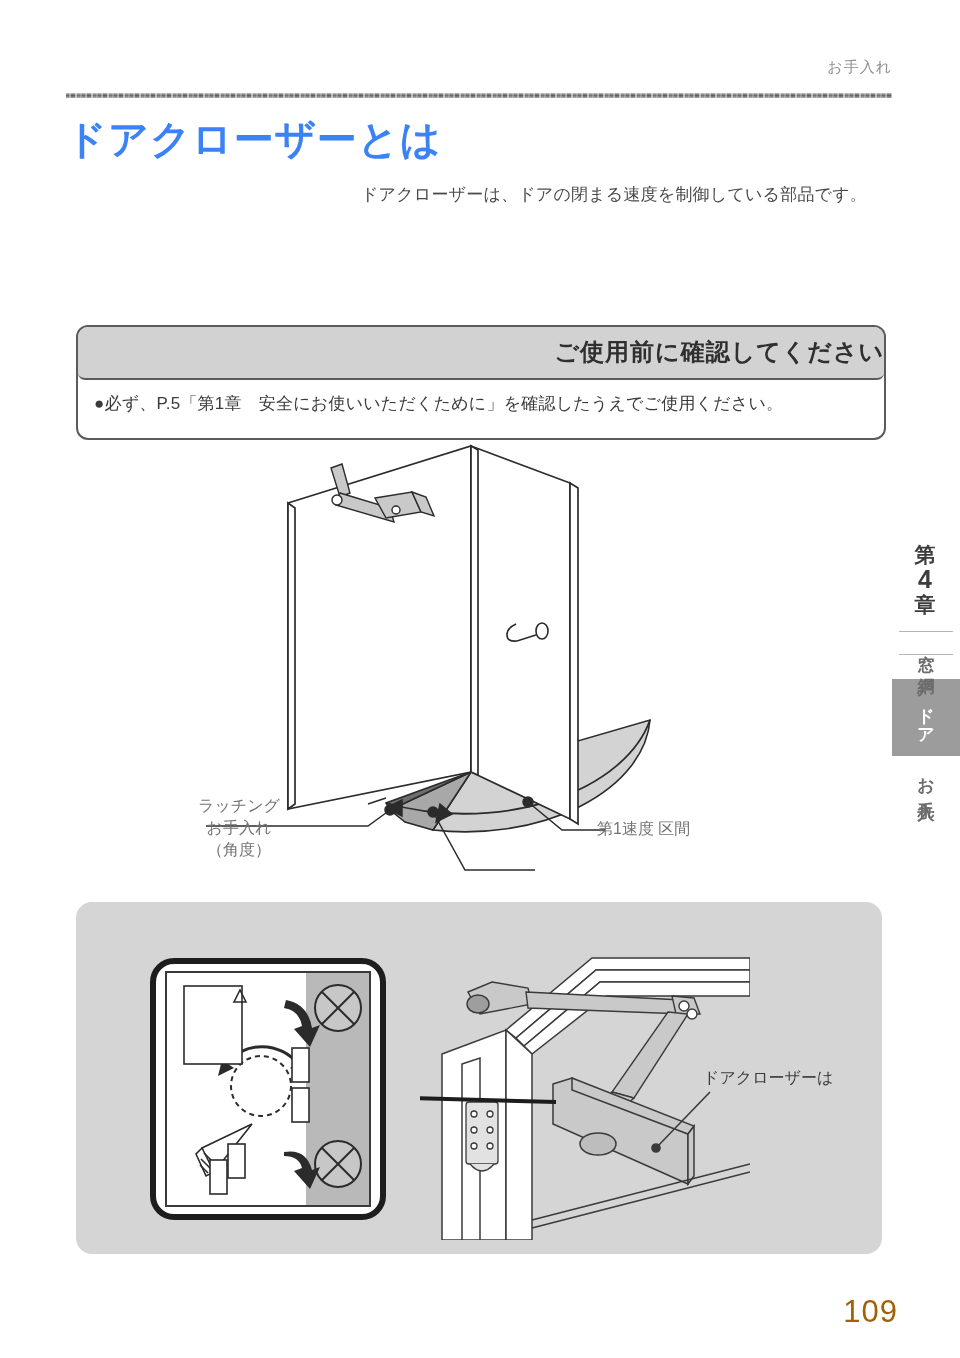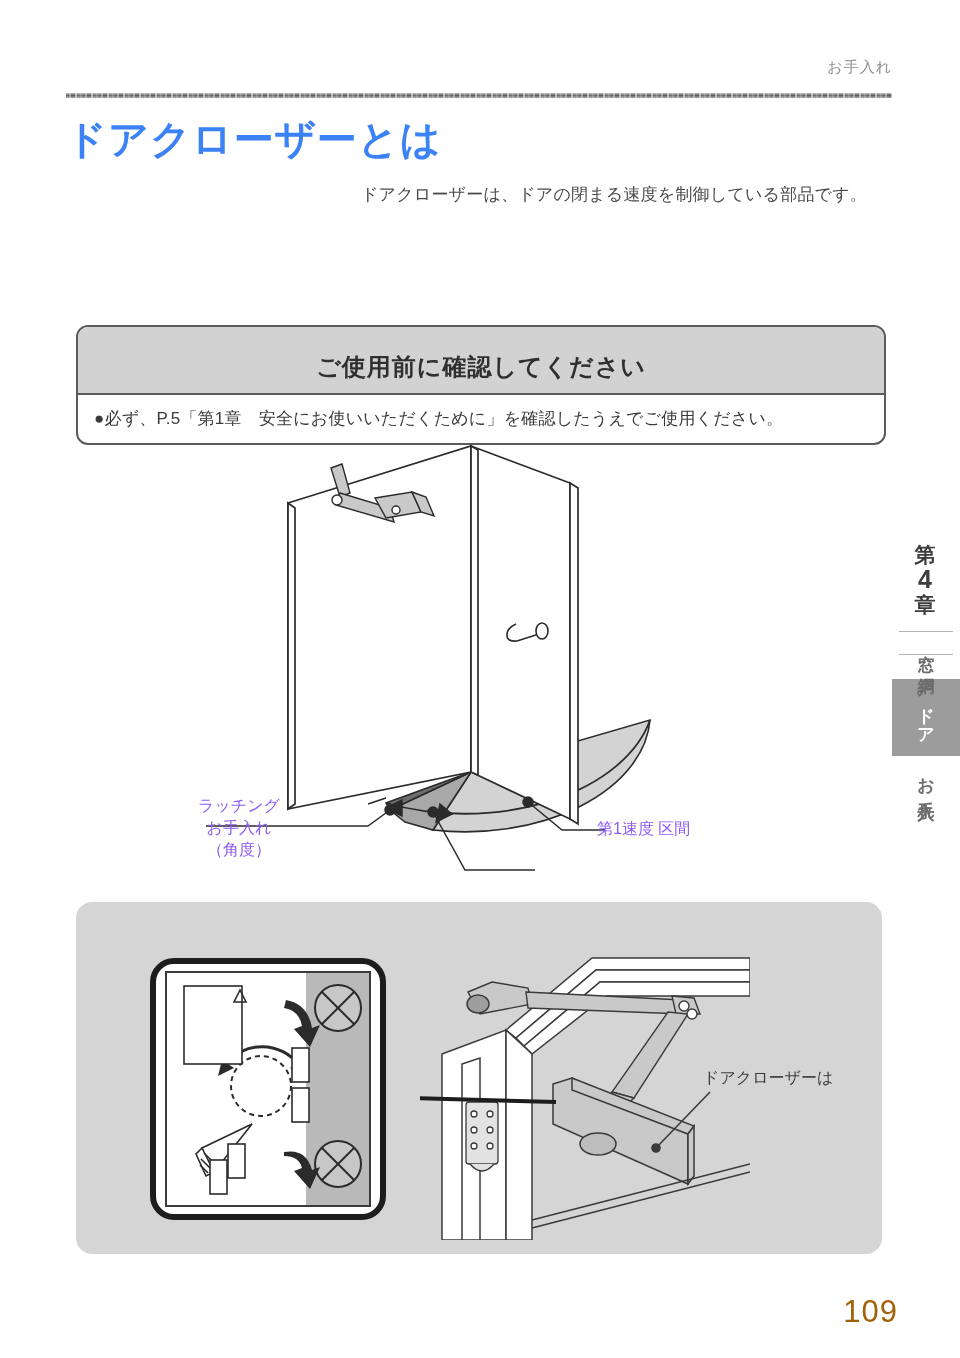--- a/index.html
+++ b/index.html
@@ -45,27 +45,27 @@
 
   
   .notice{
     position:absolute;left:76px;top:325px;width:806px;
     border:2px solid #5b5b5b;border-radius:12px;
     background:#fff;overflow:hidden;
   }
   .notice-head{
     background:#d2d2d2;
     border-bottom:2px solid #5b5b5b;
-    text-align:center;
+    text-align:right;
     font-size:24px;font-weight:bold;color:#2f2f2f;
-    padding:24px 0 10px;letter-spacing:1px;
+    padding:9px 0 10px;letter-spacing:1px;border-radius:7px;
   }
   .notice-body{
     font-size:17px;color:#3b3b3b;
-    padding:12px 16px 13px;letter-spacing:.2px;
+    padding:12px 16px 23px;letter-spacing:.2px;
   }
 
   
   .side-tabs{
     position:absolute;left:892px;top:540px;width:68px;
   }
   .tab{
     width:68px;box-sizing:border-box;
     text-align:center;color:#6d6d6d;
     font-size:17px;font-weight:bold;letter-spacing:2px;
@@ -81,21 +81,21 @@
     writing-mode:vertical-rl;
     margin:0 auto;display:block;
   }
   .tab.active{background:#9c9c9c;color:#ffffff;padding:16px 0 18px;}
 
   
   .fig-door{position:absolute;left:190px;top:430px;width:500px;height:470px;}
 
   
   .callout{
-    position:absolute;font-size:16px;color:#8b5cf6;line-height:22px;
+    position:absolute;font-size:16px;color:#737373;line-height:22px;
     white-space:nowrap;
   }
   .cal-latch{left:198px;top:795px;text-align:center;}
   .cal-sp1{left:597px;top:818px;}
   .cal-sp2{left:525px;top:884px;margin-top:24px;}
 
   
   .panel{
     position:absolute;left:76px;top:902px;width:806px;height:352px;
     background:#d5d5d5;border-radius:16px;

